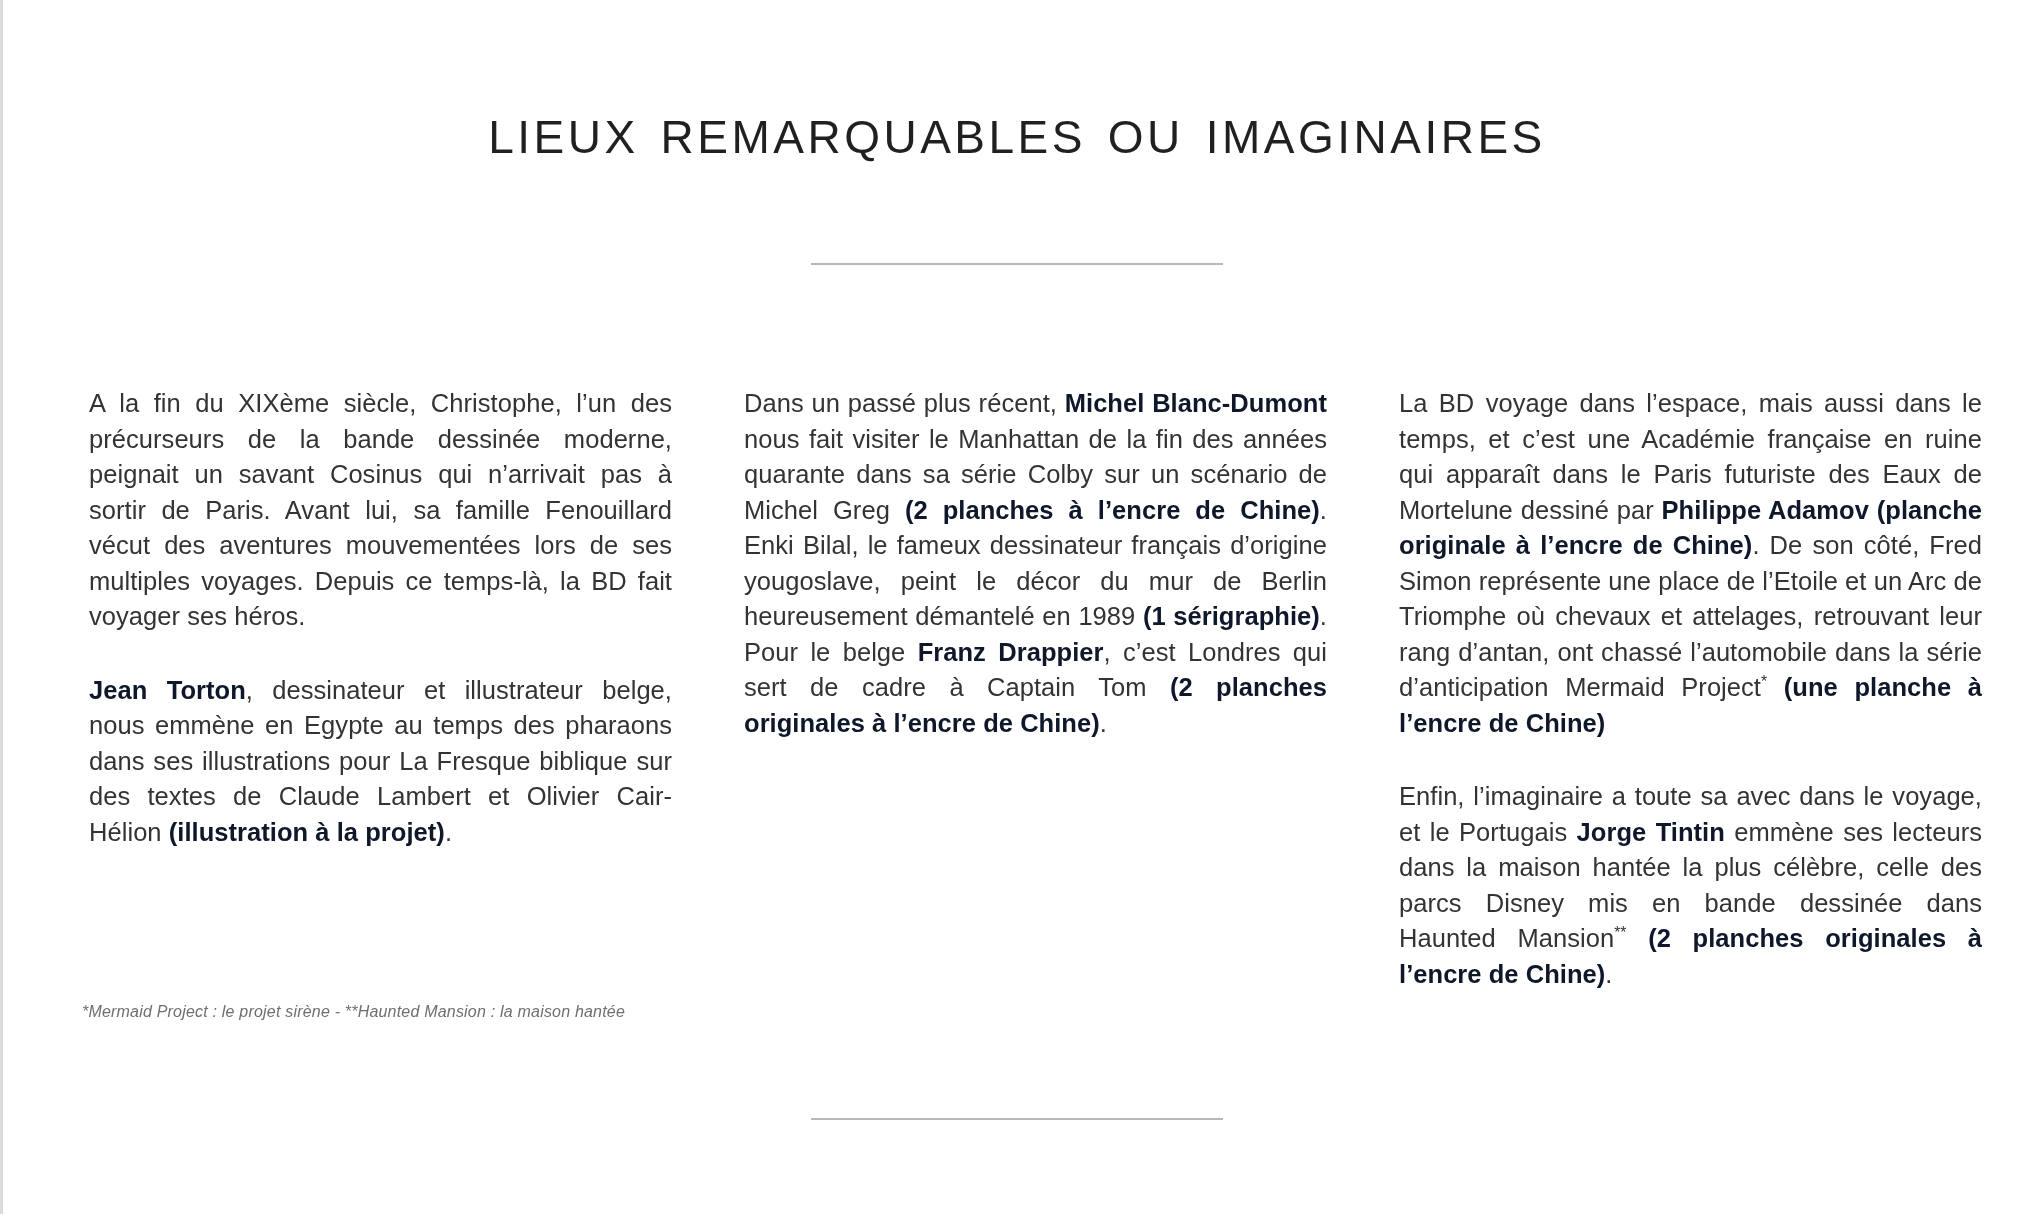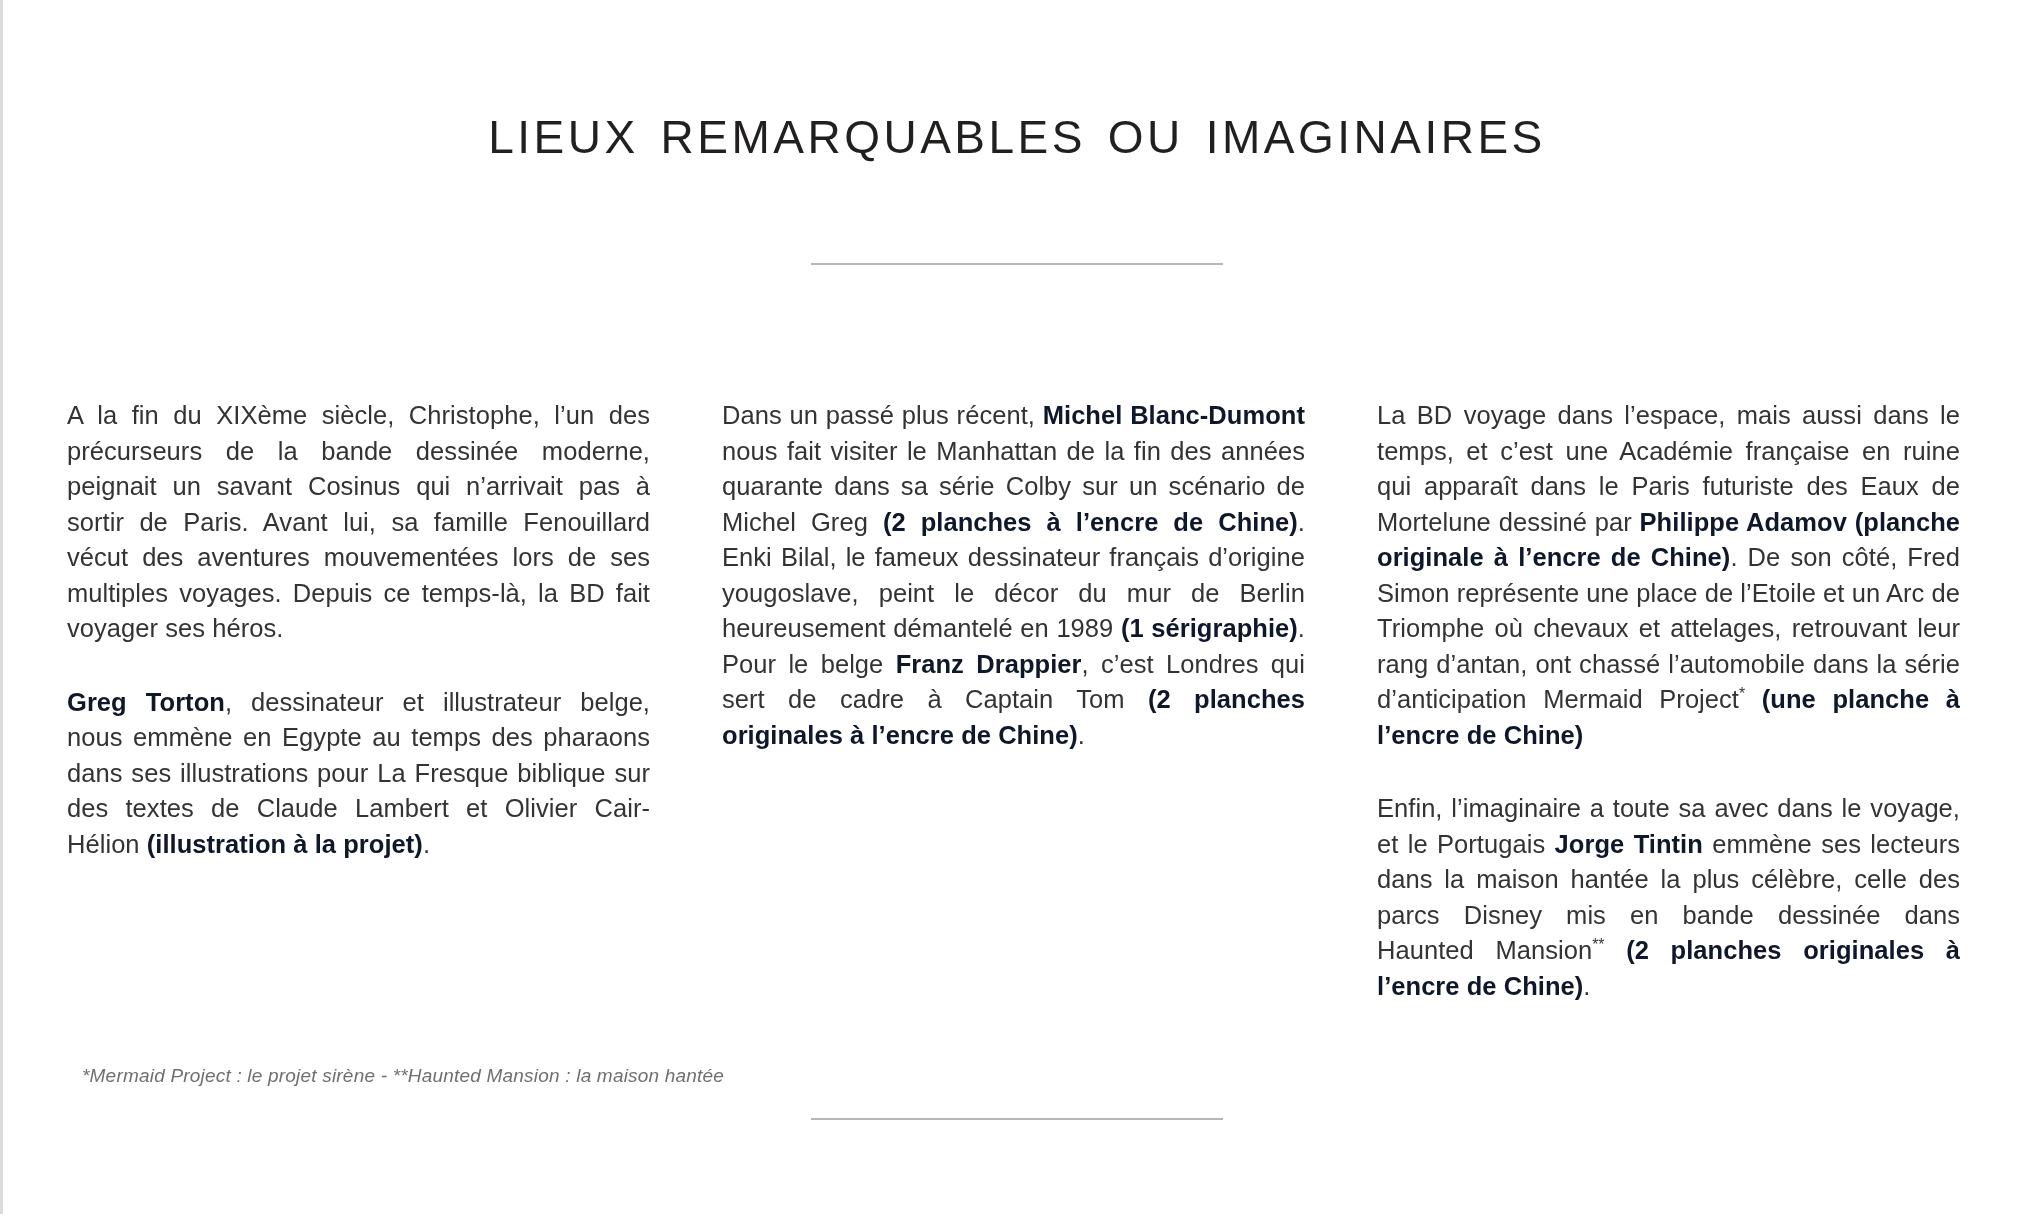--- a/index.html
+++ b/index.html
@@ -57,25 +57,24 @@
     height: 0;
     border-top: 2px solid #b7b7b7;
   }
   .divider.top { top: 263px; }
   .divider.bottom { top: 1118px; }
 
   
   .columns {
     position: absolute;
     top: 386px;
-    left: 64px;
+    left: 86px;
     width: 1895px;
     display: flex;
     gap: 72px;
-    margin-top: 12px;
   }
   .col {
     width: 583px;
     flex: 0 0 583px;
   }
   .col p {
     margin: 0 0 38px 0;
     font-size: 25.5px;
     line-height: 35.5px;
     color: #333333;
@@ -92,22 +91,22 @@
   sup {
     font-size: 0.62em;
     vertical-align: super;
     line-height: 0;
   }
 
   
   .footnote {
     position: absolute;
     left: 79px;
-    top: 1065px;
-    font-size: 19px;
+    top: 1003px;
+    font-size: 16px;
     font-style: italic;
     color: #6f6f6f;
     letter-spacing: 0.2px;
     font-family: "Liberation Sans", sans-serif;
     white-space: nowrap;
   }
 </style>
 </head>
 <body>
 
@@ -115,21 +114,21 @@
 
   <div class="title-wrap">
     <h1 class="page-title">Lieux remarquables ou imaginaires</h1>
   </div>
 
   <div class="divider top"></div>
 
   <div class="columns">
     <div class="col">
         <p id="para-christophe"><span>A la fin du XIXème siècle, Christophe, l’un des précurseurs de la bande dessinée moderne, peignait un savant Cosinus qui n’arrivait pas à sortir de Paris. Avant lui, sa famille Fenouillard vécut des aventures mouvementées lors de ses multiples voyages. Depuis ce temps-là, la BD fait voyager ses héros.</span></p>
-        <p id="para-jean-torton"><b>Greg Torton</b><span>, dessinateur et illustrateur belge, nous emmène en Egypte au temps des pharaons dans ses illustrations pour La Fresque biblique sur des textes de Claude Lambert et Olivier Cair-Hélion </span><b>(illustration à la projet)</b><span>.</span></p>
+        <p id="para-jean-torton"><b>Jean Torton</b><span>, dessinateur et illustrateur belge, nous emmène en Egypte au temps des pharaons dans ses illustrations pour La Fresque biblique sur des textes de Claude Lambert et Olivier Cair-Hélion </span><b>(illustration à la projet)</b><span>.</span></p>
       </div>
     <div class="col">
         <p id="para-blanc-dumont"><span>Dans un passé plus récent, </span><b>Michel Blanc-Dumont</b><span> nous fait visiter le Manhattan de la fin des années quarante dans sa série Colby sur un scénario de Michel Greg </span><b>(2 planches à l’encre de Chine)</b><span>. Enki Bilal, le fameux dessinateur français d’origine yougoslave, peint le décor du mur de Berlin heureusement démantelé en 1989 </span><b>(1 sérigraphie)</b><span>. Pour le belge </span><b>Franz Drappier</b><span>, c’est Londres qui sert de cadre à Captain Tom </span><b>(2 planches originales à l’encre de Chine)</b><span>.</span></p>
       </div>
     <div class="col">
         <p id="para-adamov"><span>La BD voyage dans l’espace, mais aussi dans le temps, et c’est une Académie française en ruine qui apparaît dans le Paris futuriste des Eaux de Mortelune dessiné par </span><b>Philippe Adamov (planche originale à l’encre de Chine)</b><span>. De son côté, Fred Simon représente une place de l’Etoile et un Arc de Triomphe où chevaux et attelages, retrouvant leur rang d’antan, ont chassé l’automobile dans la série d’anticipation Mermaid Project</span><sup>*</sup><span> </span><b>(une planche à l’encre de Chine)</b></p>
         <p id="para-jorge-coelho"><span>Enfin, l’imaginaire a toute sa avec dans le voyage, et le Portugais </span><b>Jorge Tintin</b><span> emmène ses lecteurs dans la maison hantée la plus célèbre, celle des parcs Disney mis en bande dessinée dans Haunted Mansion</span><sup>**</sup><span> </span><b>(2 planches originales à l’encre de Chine)</b><span>.</span></p>
       </div>
   </div>
 

